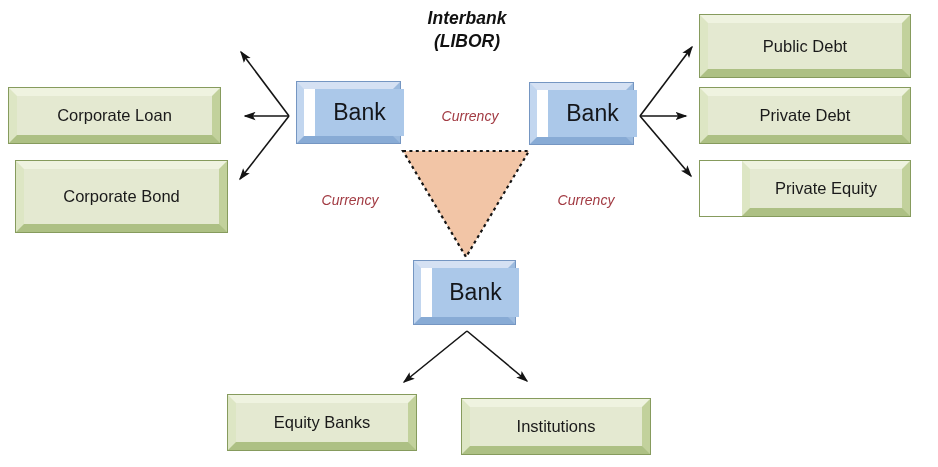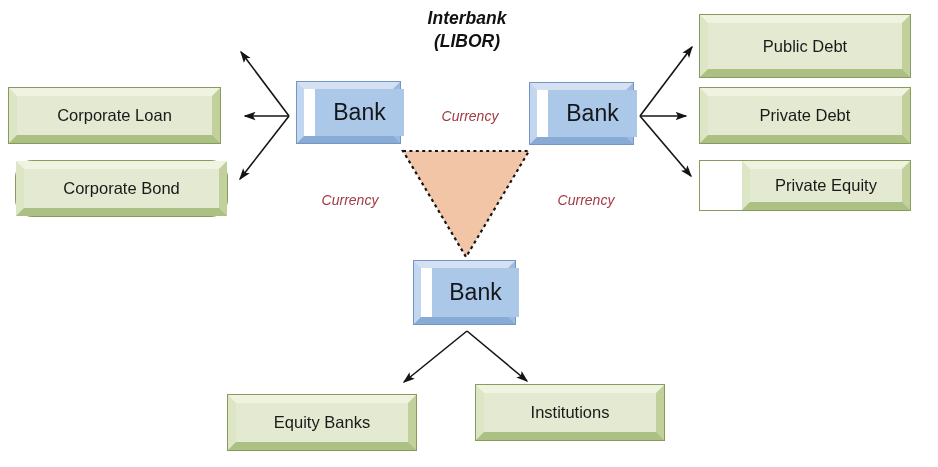--- a/index.html
+++ b/index.html
@@ -41,28 +41,28 @@
   }
   .currency {
     position:absolute; transform:translate(-50%,-50%);
     font-style:italic; font-size:14px; color:var(--currency-red,#a23b43);
     white-space:nowrap;
   }
 
   
   #n-l0 { left:15px;  top:14px;  width:213px; height:57px; }
   #n-l1 { left:8px;  top:87px;  width:213px; height:57px; }
-  #n-l2 { left:15px;  top:160px; width:213px; height:57px;border-radius:17px; }
+  #n-l2 { left:15px;  top:160px; width:213px; height:73px; }
   
   #n-r0 { left:699px; top:14px;  width:212px; height:64px; }
   #n-r1 { left:699px; top:87px;  width:212px; height:57px; }
-  #n-r2 { left:699px; top:160px; width:212px; height:51px;padding-left:42px; }
+  #n-r2 { left:699px; top:160px; width:212px; height:57px;padding-left:42px; }
   
   #n-b0 { left:227px; top:394px; width:190px; height:57px; }
-  #n-b1 { left:461px; top:384px; width:190px; height:57px;margin-left:14px; }
+  #n-b1 { left:461px; top:398px; width:190px; height:57px; }
   
   #bank-left   { left:296px; top:81px;  width:105px; height:63px; }
   #bank-right  { left:529px; top:82px;  width:105px; height:63px; }
   #bank-bottom { left:413px; top:260px; width:103px; height:65px; }
   
   #cur-top   { left:470px; top:116px; }
   #cur-left  { left:350px; top:200px; }
   #cur-right { left:586px; top:200px; }
 </style>
 </head>

